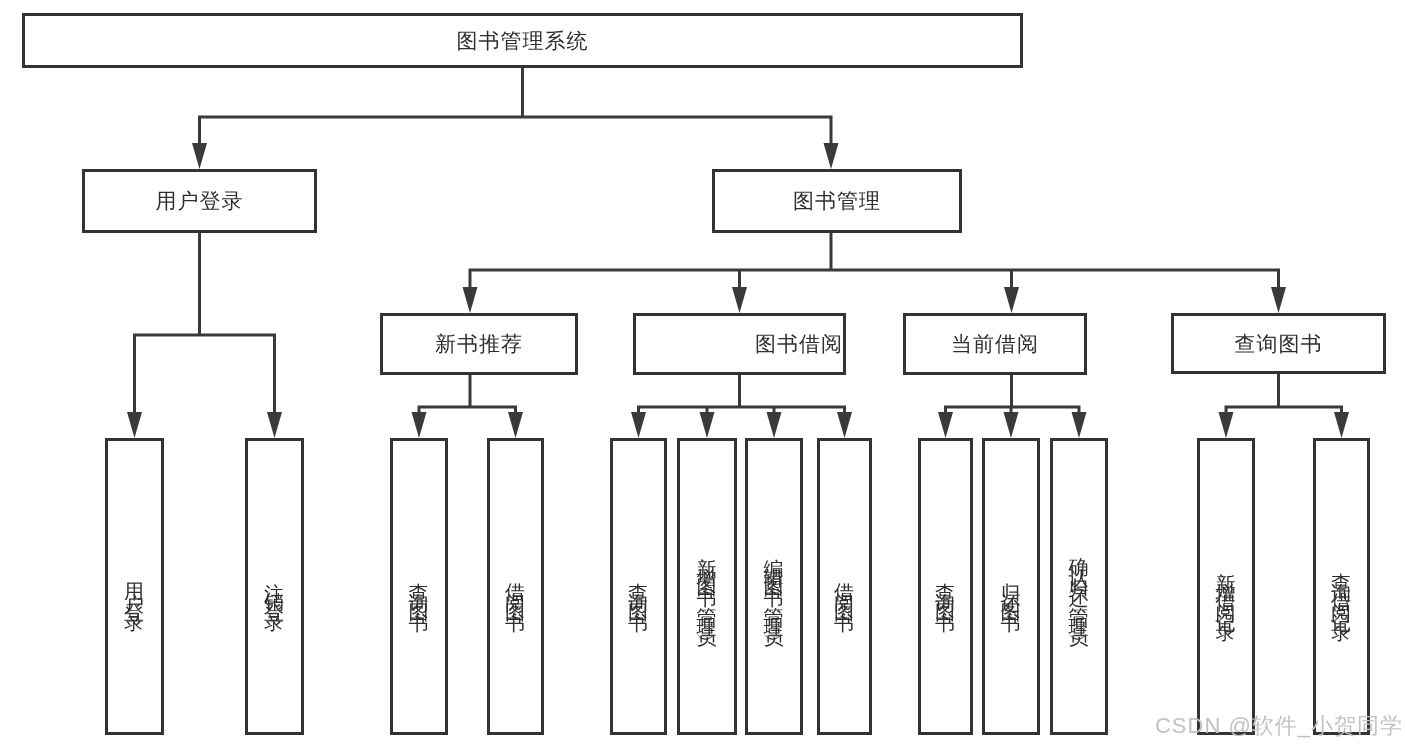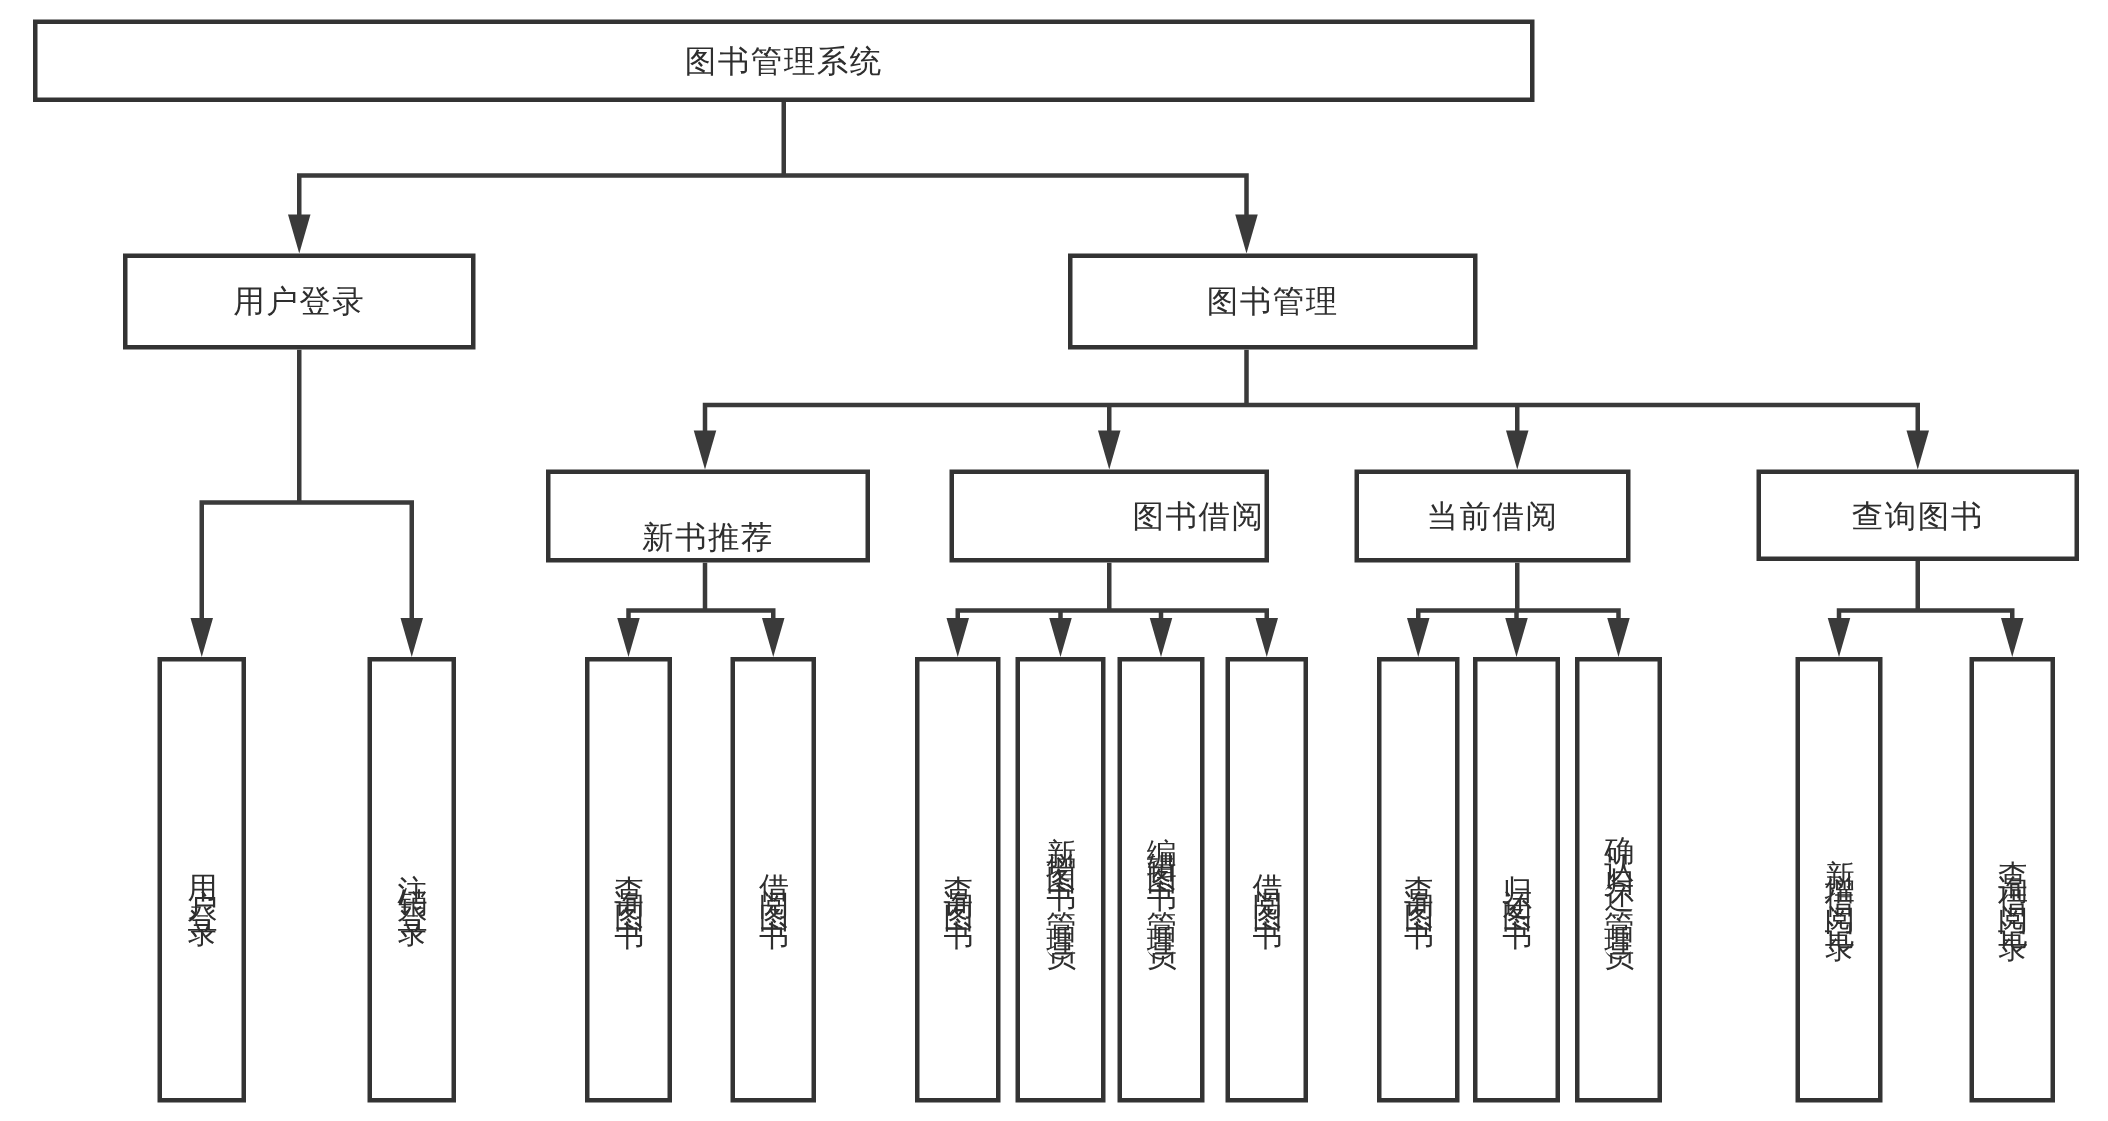--- a/index.html
+++ b/index.html
@@ -89,24 +89,24 @@
       <polygon points="1218.5,412 1233.5,412 1226,438" fill="#3a3a3a"></polygon>
       <polygon points="1334,412 1349,412 1341.5,438" fill="#3a3a3a"></polygon>
     </svg>
   <div id="nodes">
       <div class="node h" style="left: 22px; top: 13px; width: 1001px; height: 55px;">
         <span class="label">图书管理系统</span>
       </div>
       <div class="node h" style="left: 82px; top: 169px; width: 235px; height: 64px;">
         <span class="label">用户登录</span>
       </div>
-      <div class="node h" style="left: 712px; top: 169px; width: 273px; height: 64px;">
+      <div class="node h" style="left: 712px; top: 169px; width: 250px; height: 64px;">
         <span class="label">图书管理</span>
       </div>
-      <div class="node h" style="left: 364px; top: 313px; width: 216px; height: 62px; align-items: flex-end;">
+      <div class="node h" style="left: 380px; top: 313px; width: 198px; height: 62px;">
         <span class="label">新书推荐</span>
       </div>
       <div class="node h" style="left: 633px; top: 313px; width: 213px; height: 62px; justify-content: flex-end;">
         <span class="label">图书借阅</span>
       </div>
       <div class="node h" style="left: 903px; top: 313px; width: 184px; height: 62px;">
         <span class="label">当前借阅</span>
       </div>
       <div class="node h" style="left: 1171px; top: 313px; width: 215px; height: 61px;">
         <span class="label">查询图书</span>
@@ -144,13 +144,14 @@
       <div class="node v" style="left: 1050px; top: 438px; width: 58px; height: 297px;">
         <span class="label">确认归还（管理员）</span>
       </div>
       <div class="node v" style="left: 1197px; top: 438px; width: 58px; height: 297px;">
         <span class="label">新增借阅记录</span>
       </div>
       <div class="node v" style="left: 1313px; top: 438px; width: 57px; height: 297px;">
         <span class="label">查询借阅记录</span>
       </div>
     </div>
+  <div id="watermark">CSDN @软件_小贺同学</div>
 </div>
 
 </body></html>

